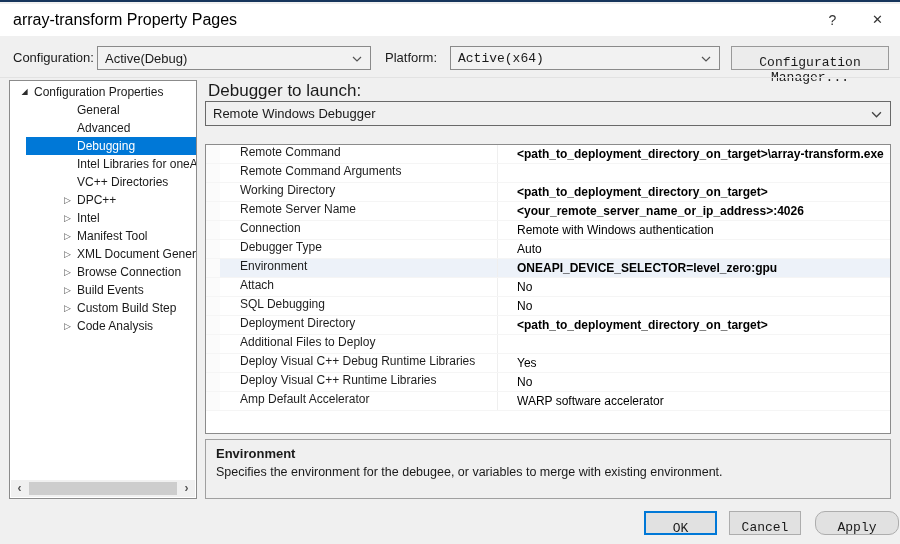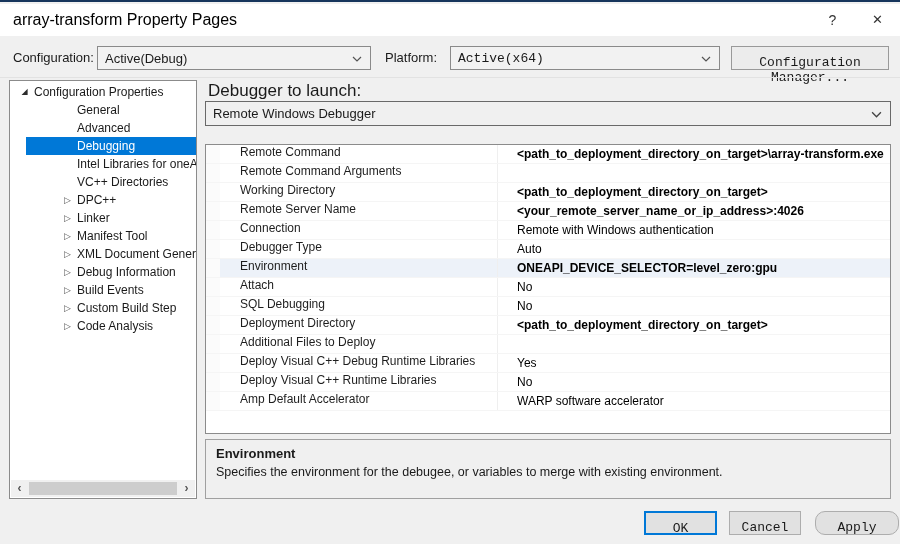--- a/index.html
+++ b/index.html
@@ -136,33 +136,33 @@
         <div class="tree-row lvl1">
           <span class="expander"></span>
           <span class="tree-label">VC++ Directories</span>
         </div>
         <div class="tree-row lvl1">
           <span class="expander collapsed">▷</span>
           <span class="tree-label">DPC++</span>
         </div>
         <div class="tree-row lvl1">
           <span class="expander collapsed">▷</span>
-          <span class="tree-label">Linker</span>
+          <span class="tree-label">Intel</span>
         </div>
         <div class="tree-row lvl1">
           <span class="expander collapsed">▷</span>
           <span class="tree-label">Manifest Tool</span>
         </div>
         <div class="tree-row lvl1">
           <span class="expander collapsed">▷</span>
           <span class="tree-label">XML Document Generator</span>
         </div>
         <div class="tree-row lvl1">
           <span class="expander collapsed">▷</span>
-          <span class="tree-label">Debug Information</span>
+          <span class="tree-label">Browse Connection</span>
         </div>
         <div class="tree-row lvl1">
           <span class="expander collapsed">▷</span>
           <span class="tree-label">Build Events</span>
         </div>
         <div class="tree-row lvl1">
           <span class="expander collapsed">▷</span>
           <span class="tree-label">Custom Build Step</span>
         </div>
         <div class="tree-row lvl1">

